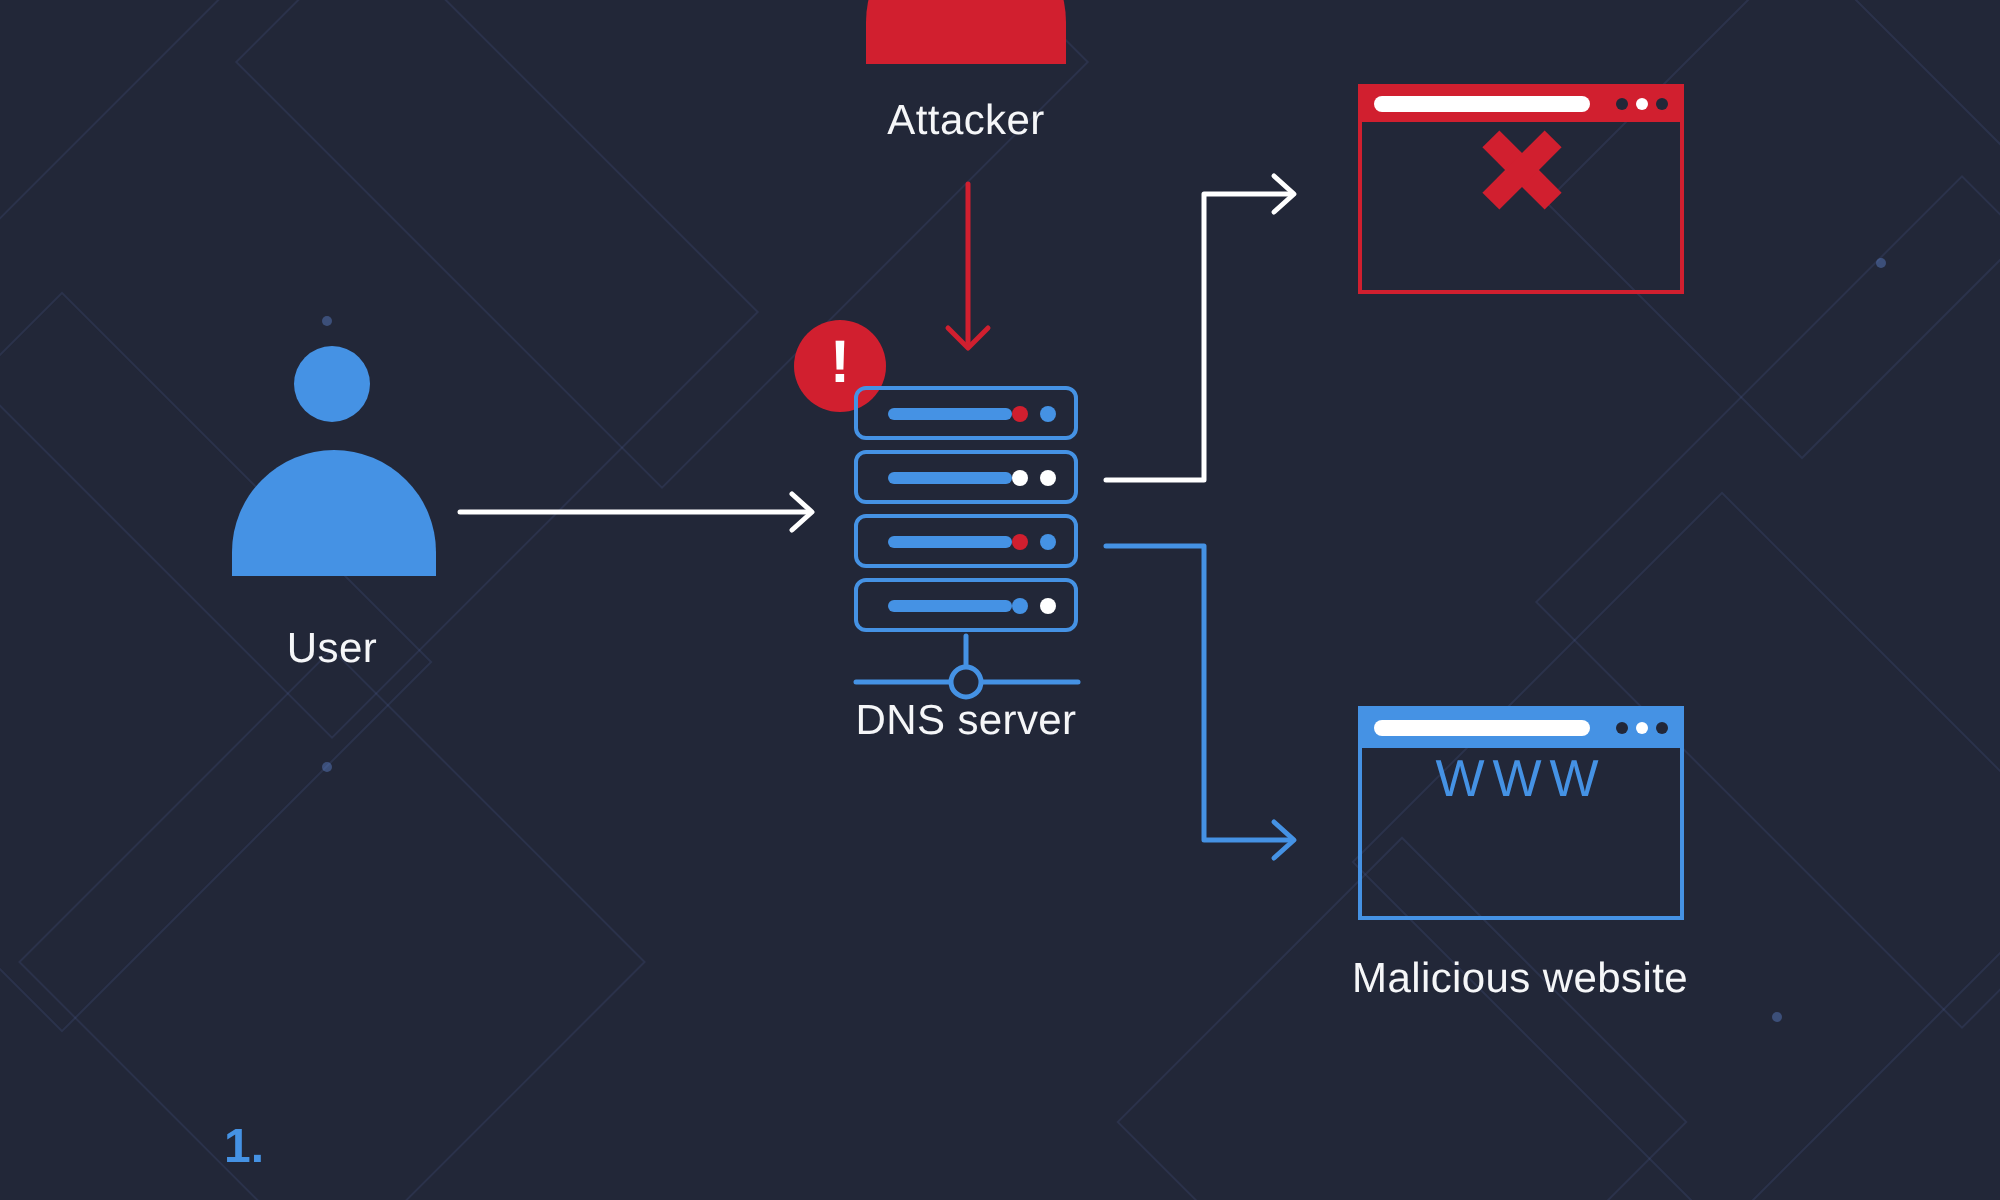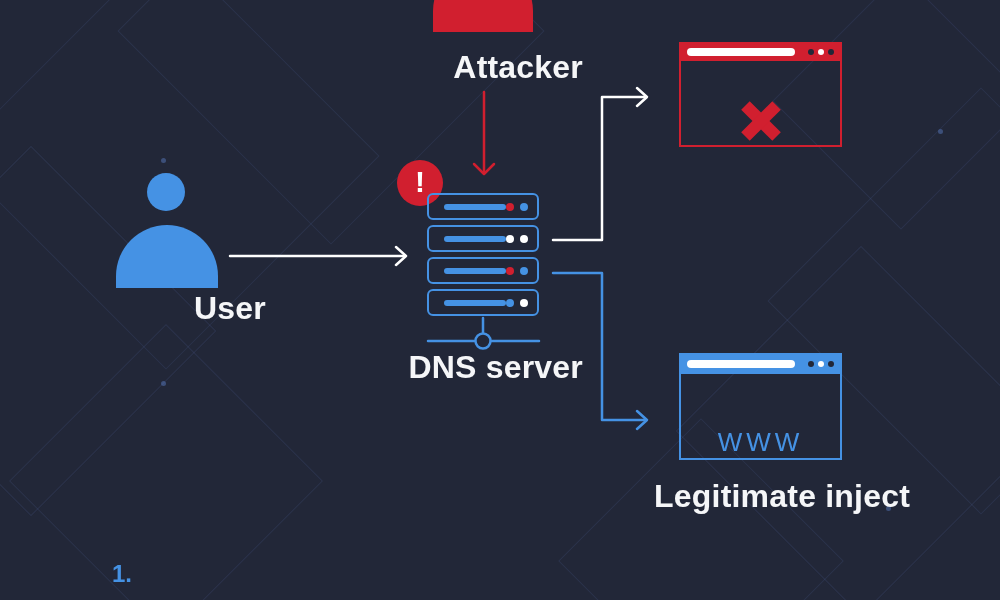--- a/index.html
+++ b/index.html
@@ -21,21 +21,21 @@
   }
   
   .connectors { position:absolute; inset:0; z-index:1; pointer-events:none; }
   .stroke-white { stroke:#FFFFFF; }
   .stroke-blue  { stroke:var(--blue,#4592E4); }
   .stroke-red   { stroke:var(--red,#D11F2F); }
   .conn { fill:none; stroke-width:2.5; stroke-linecap:round; stroke-linejoin:round; }
   .fill-bg { fill:var(--background,#222738); }
   
   .el { position:absolute; z-index:2; }
-  .label { font-size:32px; font-weight:700; text-align:right; letter-spacing:0.2px; }
+  .label { font-size:21px; font-weight:400; text-align:center; letter-spacing:0.2px; }
 
   .attacker-body {
     left:433px; top:-39px; width:100px; height:71px;
     background:var(--red,#D11F2F); border-radius:50px 50px 0 0;
   }
   .attacker-label { left:383px; top:49px; width:200px; }
 
   .warning {
     left:397px; top:160px; width:46px; height:46px; border-radius:50%;
     background:var(--red,#D11F2F); display:flex; align-items:center; justify-content:center;
@@ -43,21 +43,21 @@
   }
 
   .user-head {
     left:147px; top:173px; width:38px; height:38px; border-radius:50%;
     background:var(--blue,#4592E4);
   }
   .user-body {
     left:116px; top:225px; width:102px; height:63px;
     background:var(--blue,#4592E4); border-radius:51px 51px 0 0;
   }
-  .user-label { left:66px; top:290px; width:200px; }
+  .user-label { left:66px; top:313px; width:200px; }
 
   .server { left:427px; top:193px; width:112px; }
   .server-row {
     box-sizing:border-box; width:112px; height:27px; margin-bottom:5px;
     border:2.5px solid var(--blue,#4592E4); border-radius:6px;
     display:flex; align-items:center; padding:0 9px 0 15px;
   }
   .server-bar {
     width:62px; height:6px; border-radius:3px; background:var(--blue,#4592E4);
   }
@@ -71,21 +71,21 @@
   .window { box-sizing:border-box; }
   .win-bar {
     height:19px; display:flex; align-items:center; padding:0 8px;
   }
   .win-pill { width:108px; height:8px; border-radius:4px; background:#FFFFFF; }
   .win-dots { margin-left:auto; display:flex; gap:4px; }
   .wdot { width:6px; height:6px; border-radius:50%; }
   .wdot.dark  { background:var(--background,#222738); }
   .wdot.white { background:#FFFFFF; }
   .win-body {
-    box-sizing:border-box; display:flex; align-items:flex-end; justify-content:center;
+    box-sizing:border-box; display:flex; align-items:flex-start; justify-content:center;
   }
   .malicious-window { left:679px; top:42px; width:163px; }
   .malicious-window .win-bar { background:var(--red,#D11F2F); }
   .malicious-window .win-body { height:86px; border:2.5px solid var(--red,#D11F2F); border-top:none; }
   .xmark { position:relative; width:48px; height:48px; }
   .xmark span {
     position:absolute; left:2px; top:18px; width:44px; height:12px;
     background:var(--red,#D11F2F);
   }
   .xmark span:nth-child(1) { transform:rotate(45deg); }
@@ -217,19 +217,19 @@
       <div class="win-dots">
         <span class="wdot dark"></span>
         <span class="wdot white"></span>
         <span class="wdot dark"></span>
       </div>
     </div>
     <div class="win-body">
       <span class="www">WWW</span>
     </div>
   </div>
-  <div class="el label legit-label">Legitimate inject</div>
+  <div class="el label legit-label">Malicious website</div>
 
   <div class="el step">
     <span class="step-num">1.</span>
   </div>
 
 </div>
 
 </body></html>

